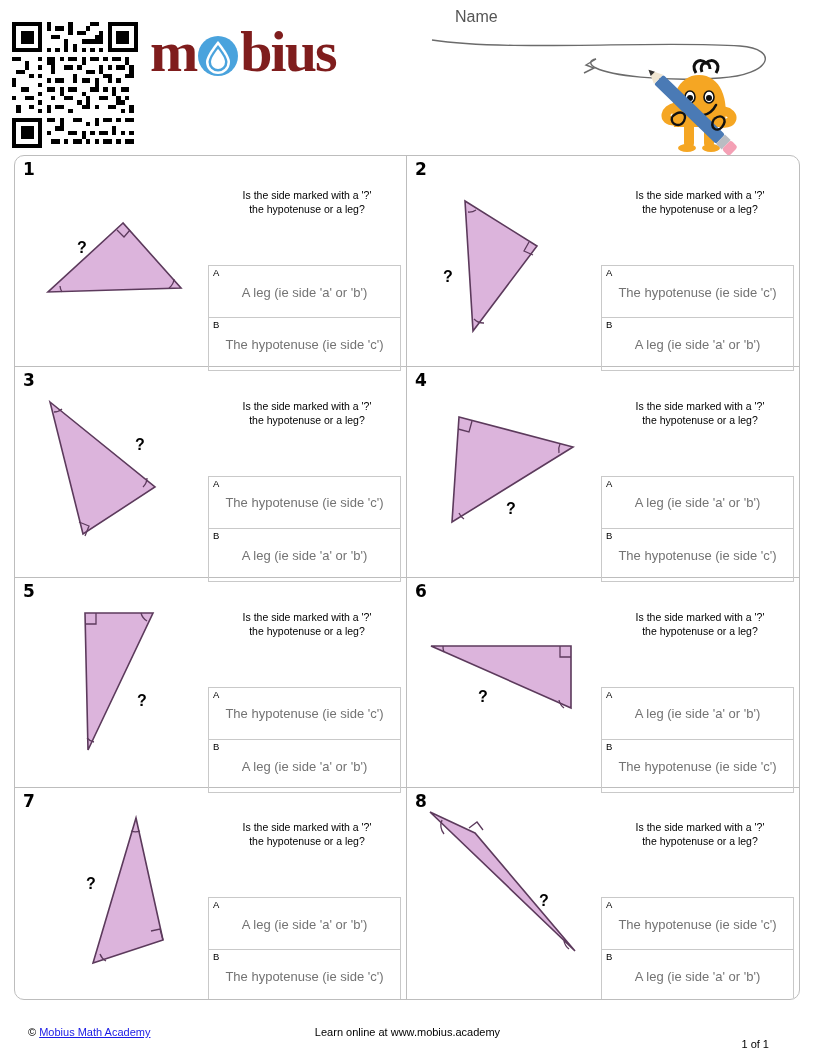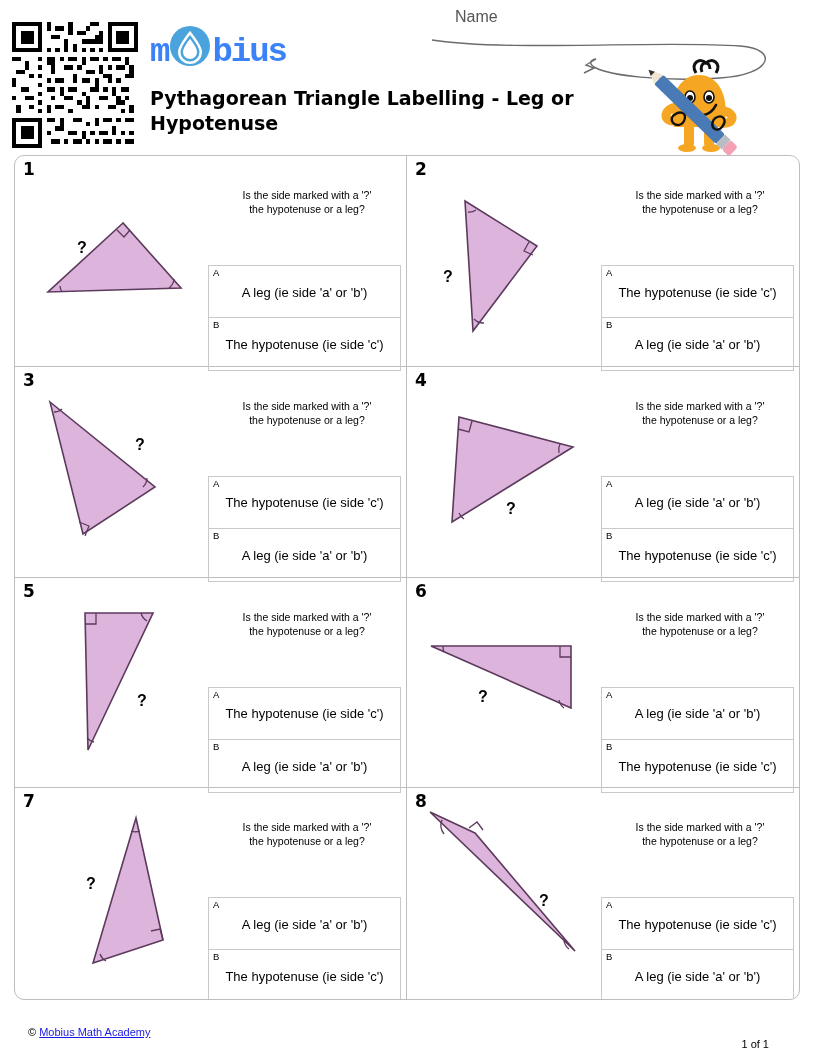--- a/index.html
+++ b/index.html
@@ -27,26 +27,26 @@
     position: absolute;
     left: 12px; top: 22px;
     width: 126px; height: 126px;
   }
   .logo-wrap {
     position: absolute;
     left: 150px; top: 24px;
     height: 56px;
   }
   .logo-text {
-    font-family: Liberation Mono, monospace;
+    font-family: Liberation Serif, serif;
     font-weight: bold;
-    font-size: 34px;
+    font-size: 58px;
     letter-spacing: -2px;
     line-height: 56px;
-    color: #3b82f6;
+    color: #7f1d1d;
     white-space: nowrap;
   }
   .logo-o {
     display: inline-block;
     position: relative;
     width: 42px;
     height: 42px;
     vertical-align: -6px;
     margin: 0 1px;
   }
@@ -154,21 +154,21 @@
   .answer .letter {
     position: absolute;
     left: 4px; top: 1px;
     font-size: 9.5px;
     color: #000000;
   }
   .answer .atext {
     text-align: center;
     font-size: 13px;
     line-height: 16px;
-    color: #000000;
+    color: #737373;
     padding: 0 4px;
   }
 
   
   .footer {
     position: absolute;
     left: 0; top: 1020px;
     width: 815px;
     height: 30px;
     font-size: 11px;
@@ -346,21 +346,20 @@
         <svg width="42" height="42" viewBox="0 0 42 42">
           <circle cx="21" cy="21" r="20" fill="#4aa3dd"></circle>
           <path d="M21 6 C 21 6, 33 20, 33 27 A 12 12 0 0 1 9 27 C 9 20, 21 6, 21 6 Z" fill="#ffffff"></path>
           <path d="M21 10 C 21 10, 30.5 21.5, 30.5 27 A 9.5 9.5 0 0 1 11.5 27 C 11.5 21.5, 21 10, 21 10 Z" fill="#4aa3dd"></path>
           <path d="M21 14 C 21 14, 28 22, 28 27 A 7 7 0 0 1 14 27 C 14 22, 21 14, 21 14 Z" fill="#ffffff"></path>
         </svg>
       </span><span>bius</span>
     </div>
   </div>
 
-  <div class="worksheet-title">Pythagorean Triangle Labelling - Leg or Hypotenuse</div>
 
   <div class="name-label">Name</div>
 
   <div class="name-swirl">
     <svg width="360" height="70" viewBox="0 0 360 70">
       <path d="M12,20 C 90,32 240,20 320,26 C 360,29 352,55 300,58 C 240,62 190,55 176,48
                C 168,44 170,40 176,39" fill="none" stroke="#6b6b6b" stroke-width="1.4"></path>
       <path d="M176,39 L 166,45 L 174,48 L 164,53" fill="none" stroke="#6b6b6b" stroke-width="1.4"></path>
     </svg>
   </div>
@@ -636,14 +635,15 @@
     </div>
   </div>
 
 </div>
 
 <div class="footer">
   <div class="copy">
     <span>©</span>
     <a href="#">Mobius Math Academy</a>
   </div>
+  <div class="learn">Learn online at www.mobius.academy</div>
   <div class="page">1 of 1</div>
 </div>
 
 </body></html>

